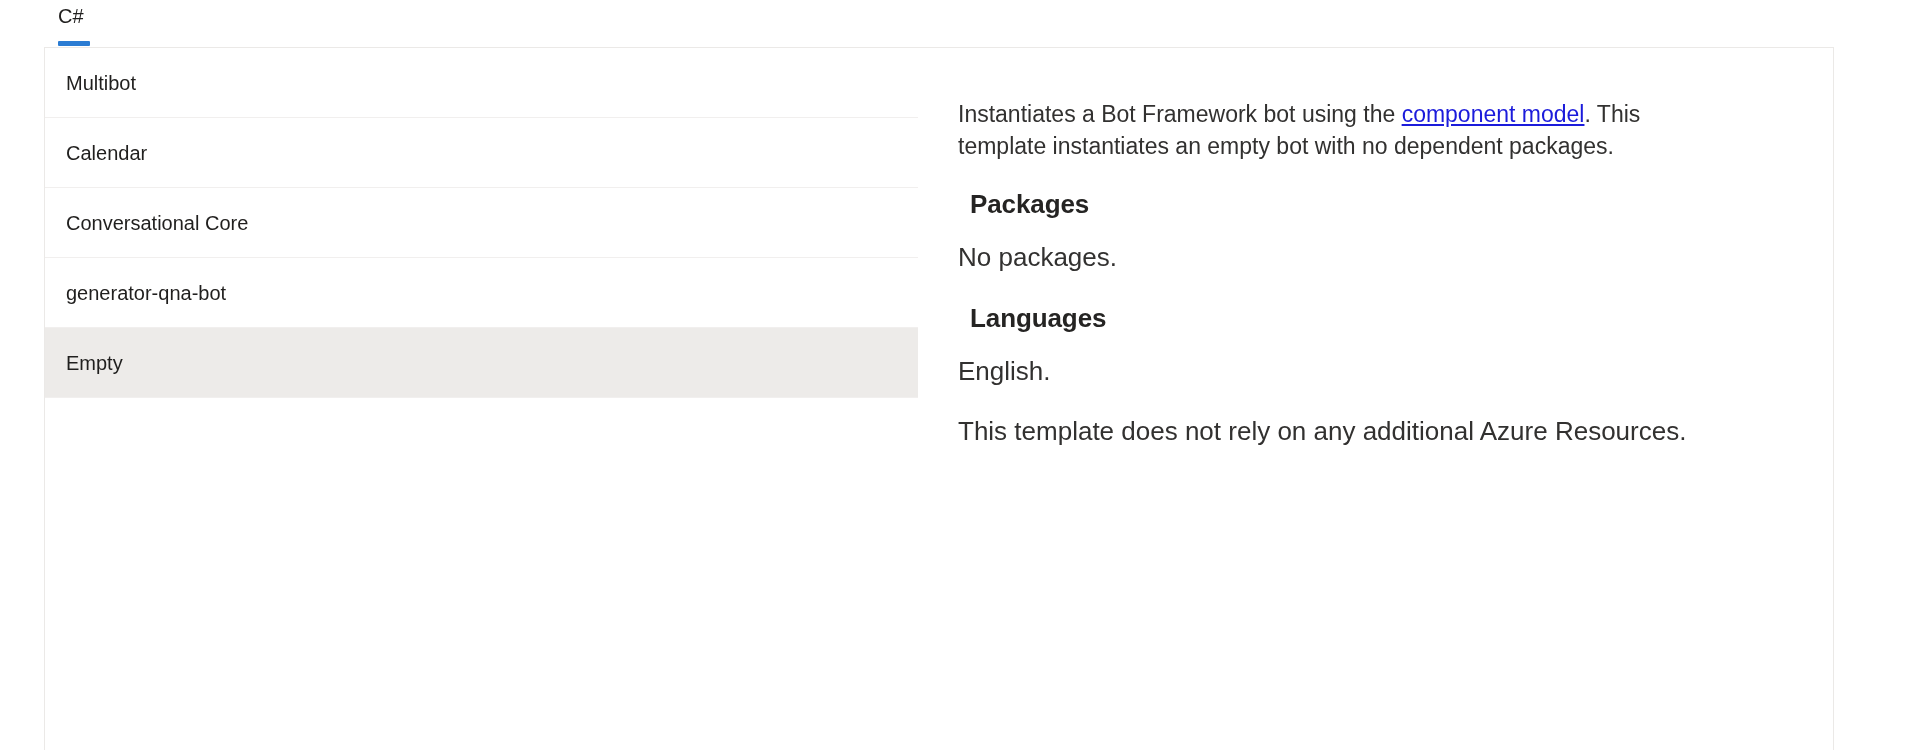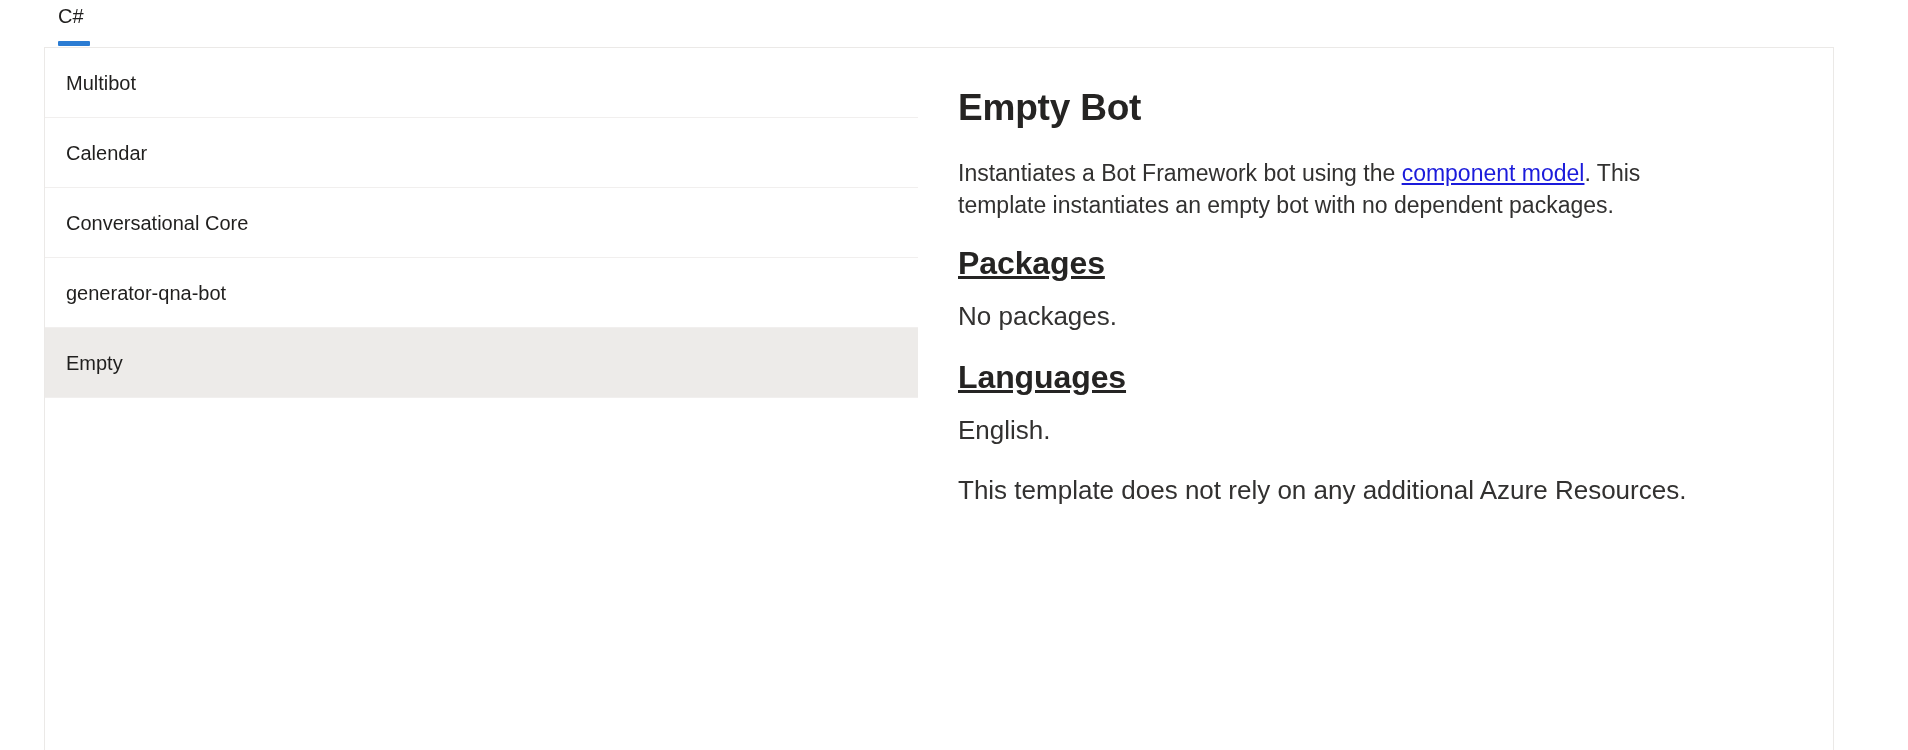--- a/index.html
+++ b/index.html
@@ -119,27 +119,26 @@
     color: #323130;
     margin: 12px 0 26px 0;
     max-width: 700px;
   }
   .detail-link {
     color: #1b1bdb;
     text-decoration: underline;
     cursor: pointer;
   }
   .detail-h2 {
-    font-size: 32px;
+    font-size: 26px;
     line-height: 32px;
     font-weight: bold;
     color: #252423;
-    margin: 0 0 22px 0;
+    margin: 0 0 22px 12px;
     letter-spacing: -0.1px;
-    text-decoration: underline;
   }
   .detail-body {
     font-size: 26px;
     line-height: 30px;
     color: #323130;
     margin: 0 0 30px 0;
   }
 </style>
 </head>
 <body>
@@ -173,21 +172,20 @@
 
     <div class="list-item selected">
       <span class="list-item-label">Empty</span>
     </div>
 
     <div class="list-filler"></div>
   </div>
 
   <div class="detail-pane">
 
-    <h1 class="detail-title">Empty Bot</h1>
 
     <p class="detail-para">
       <span>Instantiates a Bot Framework bot using the </span><a class="detail-link">component model</a><span>. This template instantiates an empty bot with no dependent packages.</span>
     </p>
 
     <h2 class="detail-h2">Packages</h2>
     <p class="detail-body">No packages.</p>
 
     <h2 class="detail-h2">Languages</h2>
     <p class="detail-body">English.</p>

